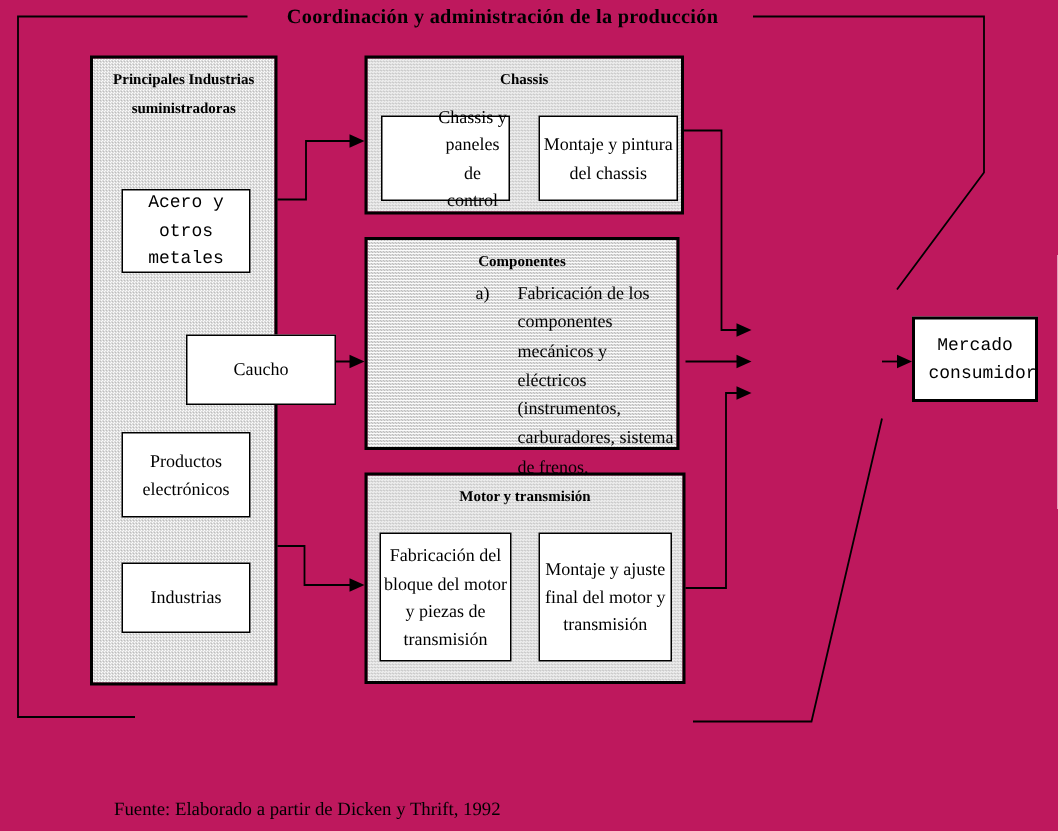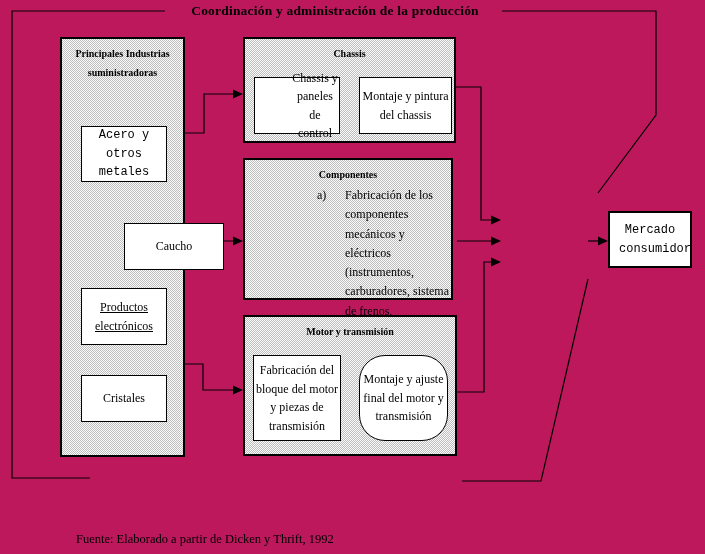--- a/index.html
+++ b/index.html
@@ -82,25 +82,25 @@
   <div class="abs banner" style="left:170px;top:3px;width:330px;">Coordinación y administración de la producción</div>
 
   <div class="abs group" style="left:60px;top:37px;width:125px;height:420px;">
     <div class="group-title">Principales Industrias suministradoras</div>
     <div class="wbox" style="left:19px;top:87px;width:86px;height:56px;">
       <span class="narrow">Acero y otros metales</span>
     </div>
     <div class="wbox" style="left:19px;top:184px;width:100px;height:47px;margin-left:43px;">
       <span>Caucho</span>
     </div>
-    <div class="wbox" style="left:19px;top:249px;width:86px;height:57px;text-decoration:underline;">
+    <div class="wbox" style="left:19px;top:249px;width:86px;height:57px;">
       <span>Productos electrónicos</span>
     </div>
     <div class="wbox" style="left:19px;top:336px;width:86px;height:47px;">
-      <span>Cristales</span>
+      <span>Industrias</span>
     </div>
   </div>
 
   <div class="abs group" style="left:243px;top:37px;width:213px;height:106px;">
     <div class="group-title">Chassis</div>
     <div class="wbox" style="left:9px;top:38px;width:86px;height:57px;padding-left:36px;">
       <span>Chassis y paneles de control</span>
     </div>
     <div class="wbox" style="left:114px;top:38px;width:93px;height:57px;">
       <span>Montaje y pintura del chassis</span>
@@ -113,21 +113,21 @@
       <span class="marker">a)</span>
       <span class="ltext">Fabricación de los componentes mecánicos y eléctricos (instrumentos, carburadores, sistema de frenos,</span>
     </div>
   </div>
 
   <div class="abs group" style="left:243px;top:315px;width:214px;height:141px;">
     <div class="group-title">Motor y transmisión</div>
     <div class="wbox" style="left:8px;top:38px;width:88px;height:86px;">
       <span>Fabricación del bloque del motor y piezas de transmisión</span>
     </div>
-    <div class="wbox" style="left:114px;top:38px;width:89px;height:86px;border-radius:26px;">
+    <div class="wbox" style="left:114px;top:38px;width:89px;height:86px;">
       <span>Montaje y ajuste final del motor y transmisión</span>
     </div>
   </div>
 
 
   <div class="abs outbox" style="left:608px;top:211px;width:84px;height:57px;">
     <span class="narrow">Mercado consumidor</span>
   </div>
 
 

